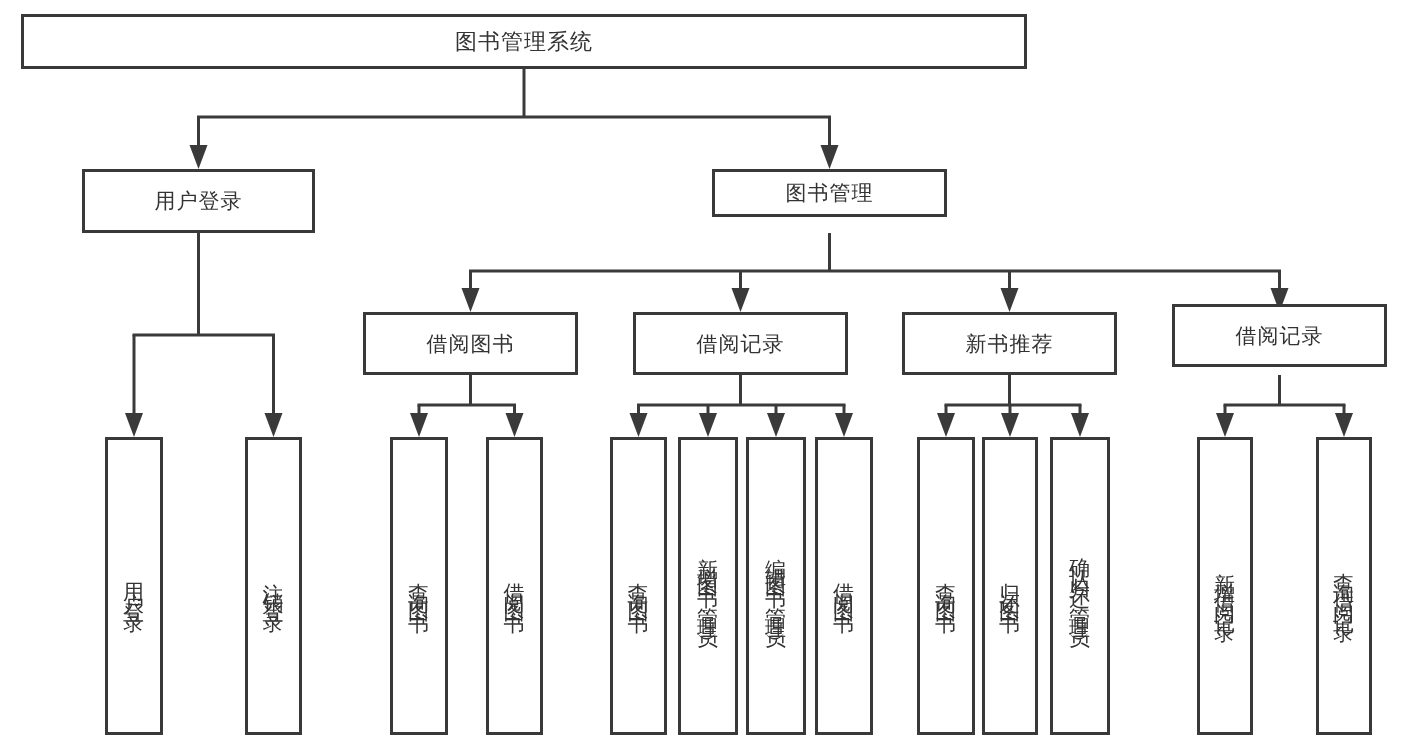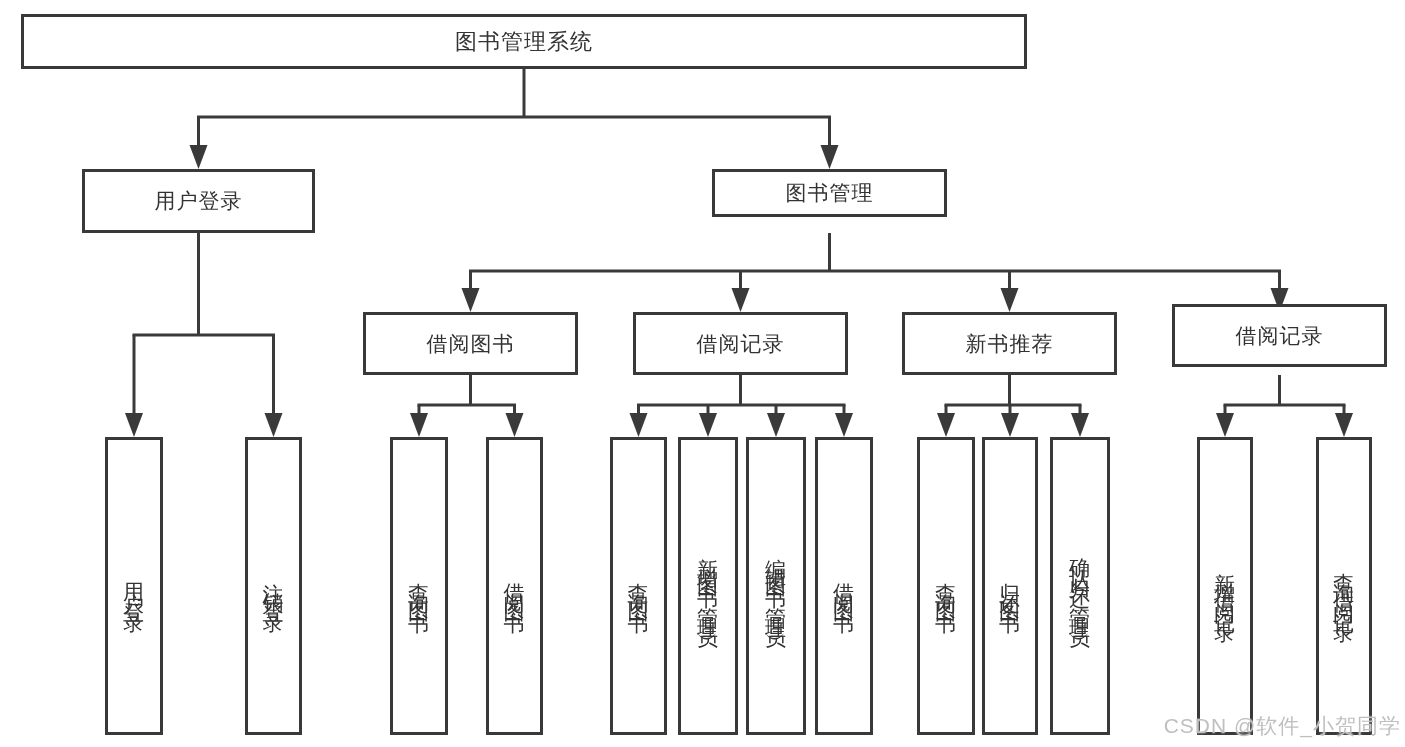--- a/index.html
+++ b/index.html
@@ -171,14 +171,13 @@
     <span class="vtext">确认归还（管理员）</span>
   </div>
 
   <div class="node vbox" style="left:1197px;top:437px;width:56px;height:298px">
     <span class="vtext">新增借阅记录</span>
   </div>
   <div class="node vbox" style="left:1316px;top:437px;width:56px;height:298px">
     <span class="vtext">查询借阅记录</span>
   </div>
 
-  <div class="watermark">CSDN @软件_小贺同学</div>
 </div>
 
 </body></html>

